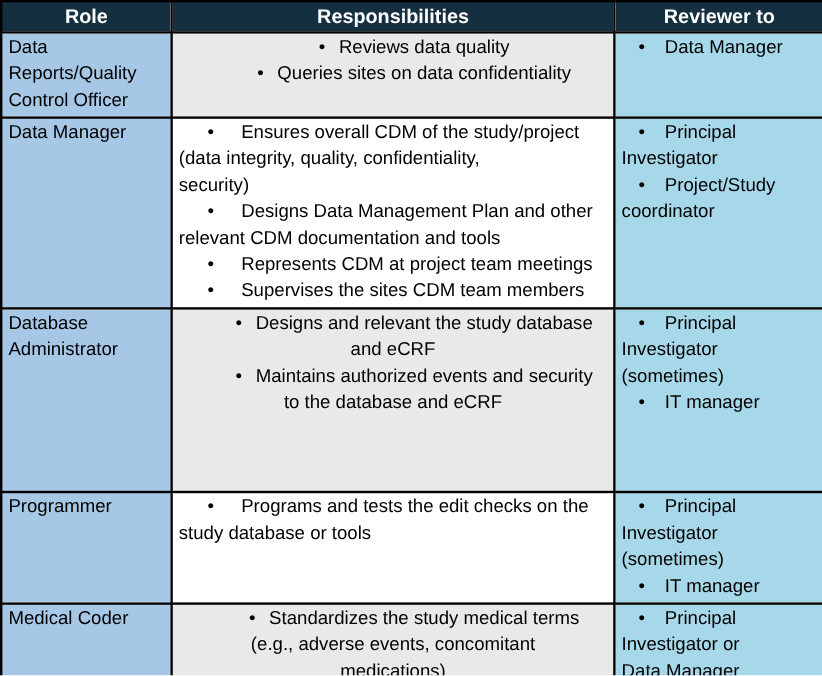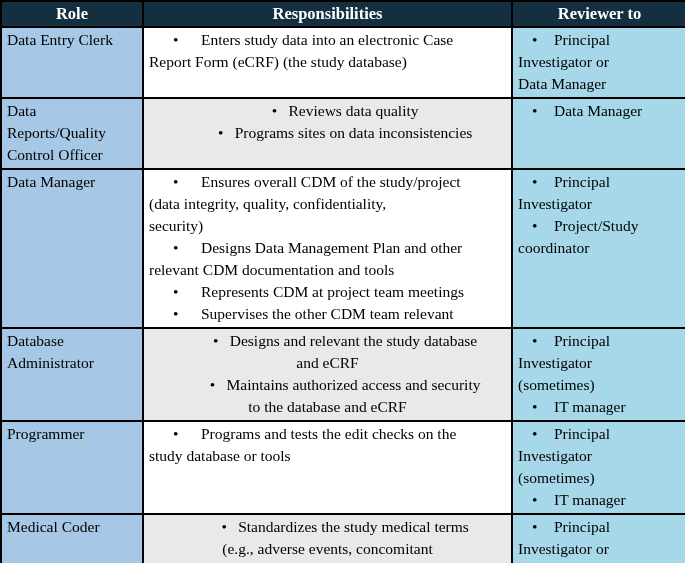--- a/index.html
+++ b/index.html
@@ -11,21 +11,21 @@
     --resp-plain-bg: #FFFFFF;
     --grid-border: #000000;
     --bottom-border: #3B3B3B;
   }
   html, body { margin: 0; padding: 0; background: #FFFFFF; }
   .page {
     width: 685px;
     height: 563px;
     overflow: hidden;
     background: #FFFFFF;
-    font-family: Liberation Serif, serif;
+    font-family: Liberation Sans, sans-serif;
     color: #000;
   }
   table.roles-table {
     border-collapse: collapse;
     table-layout: fixed;
     width: 685px;
     font-size: 15.5px;
     line-height: 22px;
     border-top: 1px solid var(--grid-border);
     border-left: 2px solid var(--grid-border);
@@ -86,72 +86,60 @@
     </colgroup>
     <thead>
       <tr>
         <th>Role</th>
         <th>Responsibilities</th>
         <th>Reviewer to</th>
       </tr>
     </thead>
     <tbody>
 
-      <tr>
-        <td class="role-cell">Data Entry Clerk</td>
-        <td class="resp-cell">
-          <div class="resp-item"><span class="bullet"></span><span>Enters study data into an electronic Case
-Report Form (eCRF) (the study database)</span></div>
-        </td>
-        <td class="reports-cell">
-          <div class="reports-item"><span class="bullet"></span><span>Principal
-Investigator or
-Data Manager</span></div>
-        </td>
-      </tr>
 
       <tr class="shaded">
         <td class="role-cell">Data
 Reports/Quality
 Control Officer</td>
         <td class="resp-cell">
           <div class="resp-item"><span class="bullet"></span><span>Reviews data quality</span></div>
-          <div class="resp-item"><span class="bullet"></span><span>Programs sites on data inconsistencies</span></div>
+          <div class="resp-item"><span class="bullet"></span><span>Queries sites on data confidentiality</span></div>
         </td>
         <td class="reports-cell">
           <div class="reports-item"><span class="bullet"></span><span>Data Manager</span></div>
         </td>
       </tr>
 
       <tr>
         <td class="role-cell">Data Manager</td>
         <td class="resp-cell">
           <div class="resp-item"><span class="bullet"></span><span>Ensures overall CDM of the study/project
 (data integrity, quality, confidentiality,
 security)</span></div>
           <div class="resp-item"><span class="bullet"></span><span>Designs Data Management Plan and other
 relevant CDM documentation and tools</span></div>
           <div class="resp-item"><span class="bullet"></span><span>Represents CDM at project team meetings</span></div>
-          <div class="resp-item"><span class="bullet"></span><span>Supervises the other CDM team relevant</span></div>
+          <div class="resp-item"><span class="bullet"></span><span>Supervises the sites CDM team members</span></div>
         </td>
         <td class="reports-cell">
           <div class="reports-item"><span class="bullet"></span><span>Principal
 Investigator</span></div>
           <div class="reports-item"><span class="bullet"></span><span>Project/Study
 coordinator</span></div>
         </td>
       </tr>
 
       <tr class="shaded">
         <td class="role-cell">Database
 Administrator</td>
         <td class="resp-cell">
           <div class="resp-item"><span class="bullet"></span><span>Designs and relevant the study database
 and eCRF</span></div>
-          <div class="resp-item"><span class="bullet"></span><span>Maintains authorized access and security
+          <div class="resp-item"><span class="bullet"></span><span>Maintains authorized events and security
 to the database and eCRF</span></div>
         </td>
         <td class="reports-cell">
           <div class="reports-item"><span class="bullet"></span><span>Principal
 Investigator
 (sometimes)</span></div>
           <div class="reports-item"><span class="bullet"></span><span>IT manager</span></div>
         </td>
       </tr>
 

